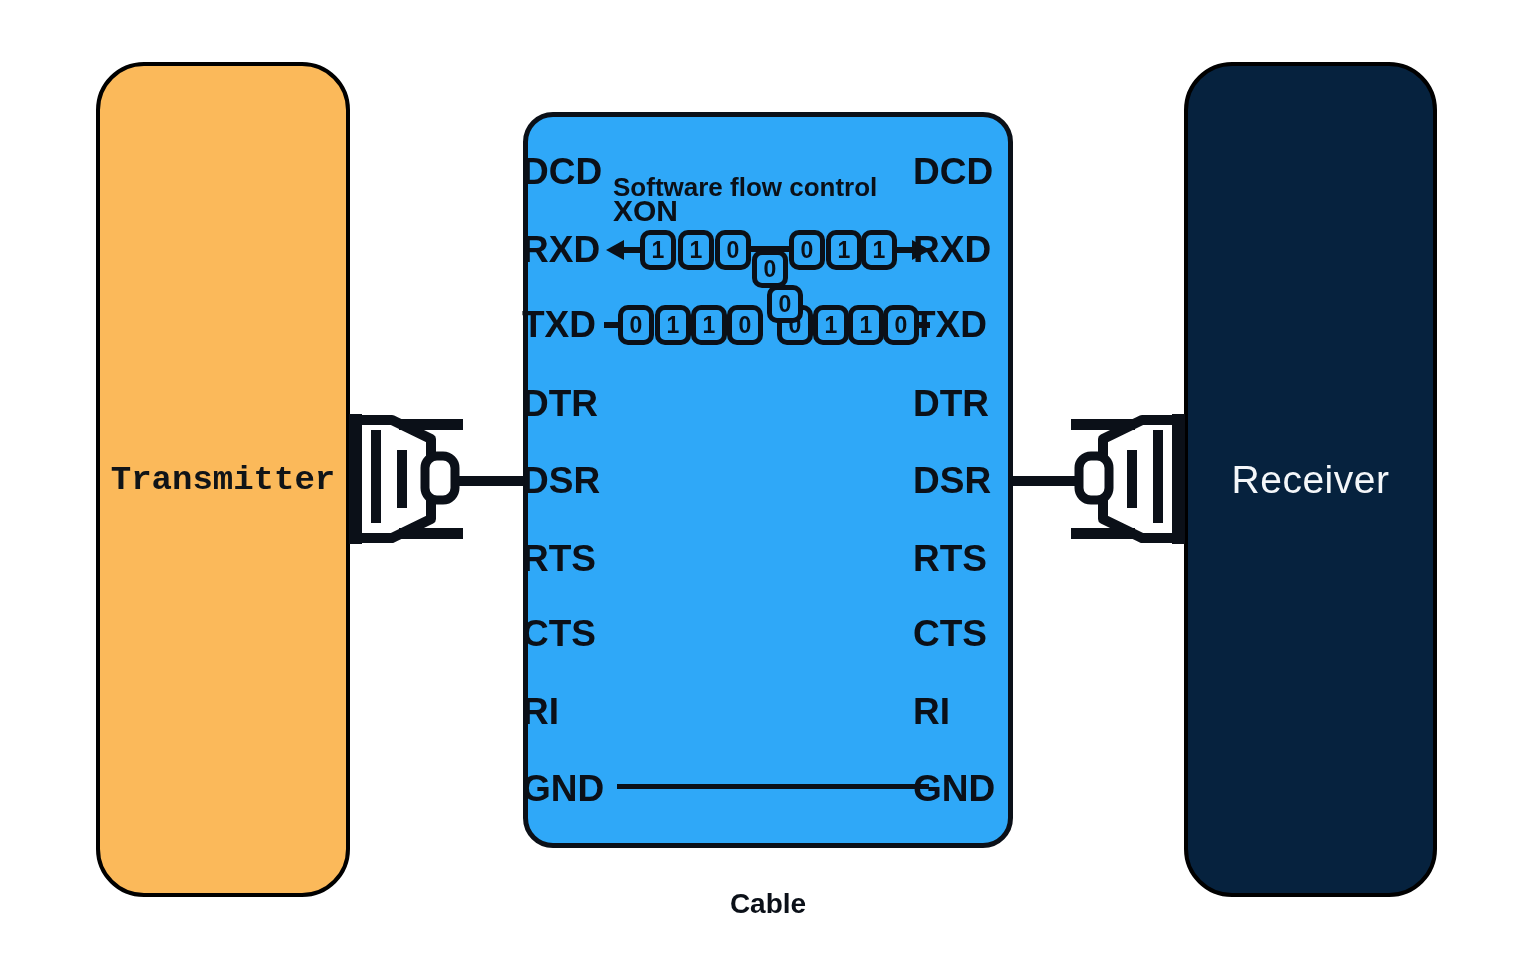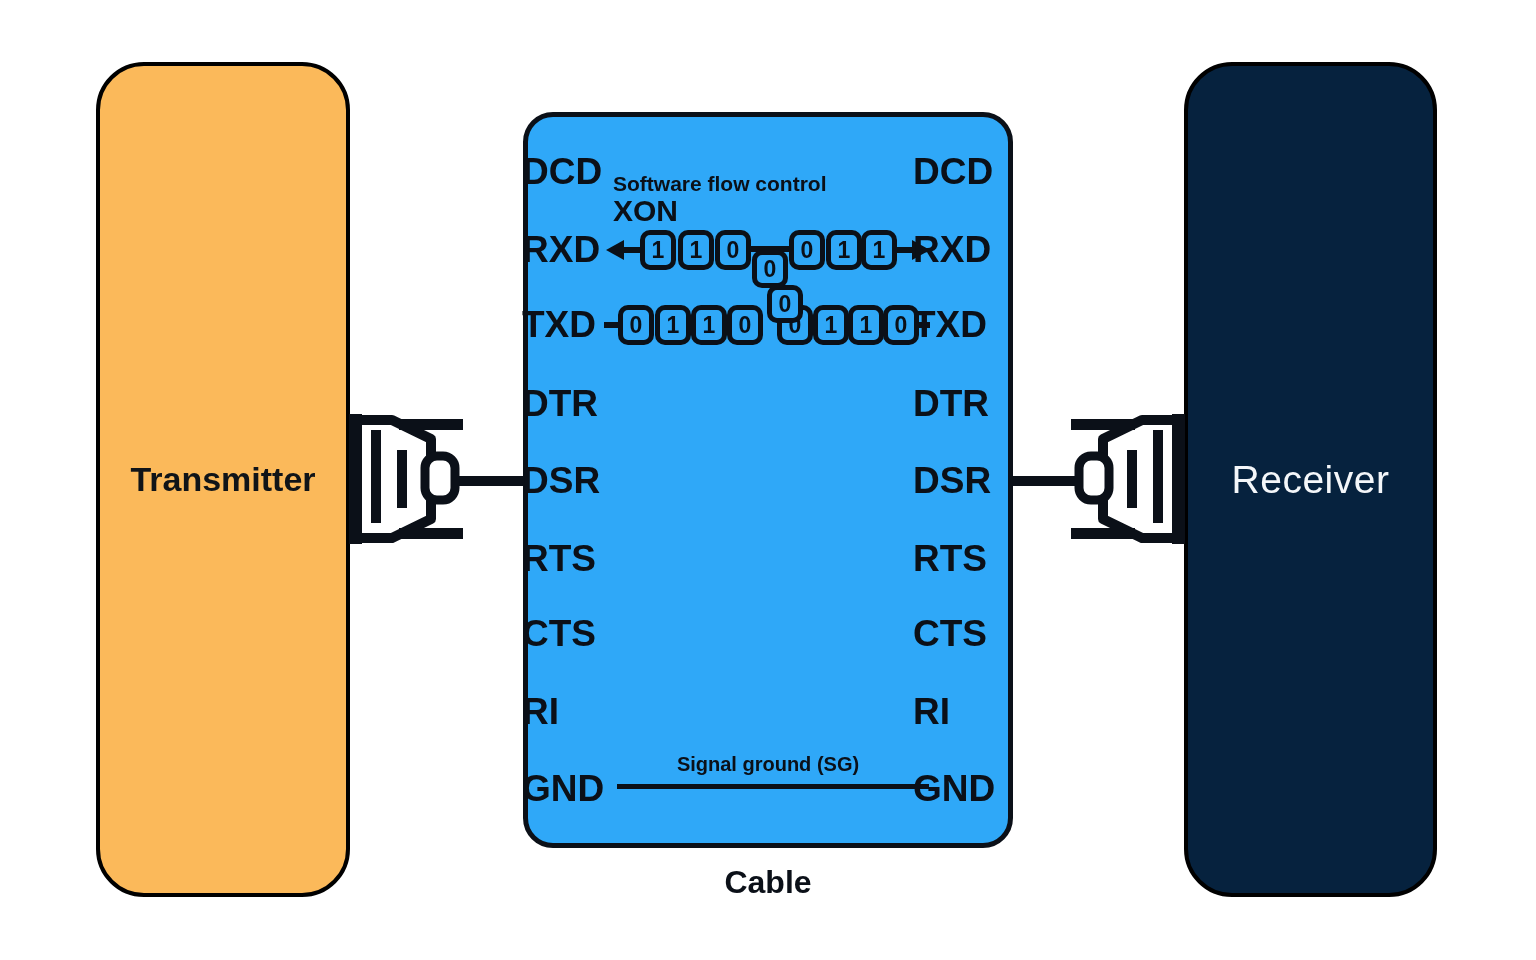--- a/index.html
+++ b/index.html
@@ -10,46 +10,46 @@
     --receiver-fill:#06223E;
     --receiver-text:#F4F7FA;
   }
   html,body{margin:0;padding:0;background:var(--background);}
   .stage{
     position:relative;width:1536px;height:960px;background:var(--background);
     font-family:"Liberation Sans",sans-serif;color:var(--ink);overflow:hidden;
   }
   .devbox{position:absolute;box-sizing:border-box;border:4px solid #000;border-radius:48px;
     display:flex;align-items:center;justify-content:center;}
-  .transmitter{left:96px;top:62px;width:254px;height:835px;background:var(--transmitter-fill);}
+  .transmitter{left:96px;top:62px;width:254px;height:835px;background:var(--transmitter-fill);font-family:Liberation Mono, monospace;}
   .transmitter .lbl{font-size:34px;font-weight:bold;color:#101418;}
   .receiver{left:1184px;top:62px;width:253px;height:835px;background:var(--receiver-fill);}
   .receiver .lbl{font-size:39px;font-weight:400;color:var(--receiver-text);letter-spacing:.5px;}
   .cablebox{position:absolute;left:523px;top:112px;width:490px;height:736px;box-sizing:border-box;
     background:var(--cable-fill);border:5px solid var(--ink);border-radius:30px;}
   .pin{position:absolute;width:100px;height:40px;line-height:40px;text-align:left;
     font-size:37px;font-weight:bold;z-index:2;}
   .pl{left:522px;}
   .pr{left:913px;}
-  .flow-title{position:absolute;left:613px;top:172px;font-size:21px;font-weight:bold;z-index:2;white-space:nowrap;}
+  .flow-title{position:absolute;left:613px;top:172px;font-size:26px;font-weight:bold;z-index:2;white-space:nowrap;}
   .xon{position:absolute;left:613px;top:194px;font-size:30px;font-weight:bold;z-index:2;}
   .hline{position:absolute;background:var(--ink);height:6px;z-index:1;}
   .arrow{position:absolute;width:0;height:0;z-index:1;}
   .arrow-w{border-top:10px solid transparent;border-bottom:10px solid transparent;border-right:18px solid var(--ink);}
   .arrow-e{border-top:10px solid transparent;border-bottom:10px solid transparent;border-left:18px solid var(--ink);}
   .bit{position:absolute;box-sizing:border-box;width:36px;height:40px;background:var(--cable-fill);
     border:5px solid var(--ink);border-radius:10px;display:flex;align-items:center;justify-content:center;
     font-size:23px;font-weight:bold;z-index:2;}
   .bit.diag1{height:38px;z-index:4;}
   .bit.diag2{height:38px;z-index:3;}
   .sg-label{position:absolute;left:618px;top:753px;width:300px;text-align:center;
     font-size:20px;font-weight:bold;z-index:2;}
   .sg-line{position:absolute;left:617px;top:784px;width:312px;height:5px;background:var(--ink);z-index:1;}
-  .cable-caption{position:absolute;left:668px;top:864px;width:200px;text-align:center;
-    font-size:32px;font-weight:bold;}
+  .cable-caption{position:absolute;left:668px;top:888px;width:200px;text-align:center;
+    font-size:28px;font-weight:bold;}
   .conn{position:absolute;top:412px;width:114px;height:134px;}
   .conn-left{left:349px;}
   .conn-right{left:1071px;transform:scaleX(-1);}
   .conn-body{fill:#fff;stroke:var(--ink);stroke-width:10;stroke-linejoin:round;}
   .conn-solid{fill:var(--ink);}
   .conn-nub{fill:#fff;stroke:var(--ink);stroke-width:9;}
   .connwire{position:absolute;top:476px;height:10px;background:var(--ink);z-index:0;}
 </style>
 </head>
 <body>
@@ -134,18 +134,17 @@
   <div class="bit" style="left:691px;top:305px;">1</div>
   <div class="bit" style="left:727px;top:305px;">0</div>
   <div class="bit" style="left:777px;top:305px;">0</div>
   <div class="bit" style="left:813px;top:305px;">1</div>
   <div class="bit" style="left:848px;top:305px;">1</div>
   <div class="bit" style="left:883px;top:305px;">0</div>
 
   <div class="bit diag2" style="left:767px;top:285px;">0</div>
   <div class="bit diag1" style="left:752px;top:250px;">0</div>
 
-  <div class="sg-label">Signal ground (SG)</div>
   <div class="sg-line"></div>
 
   <div class="cable-caption">Cable</div>
 
 </div>
 
 </body></html>

